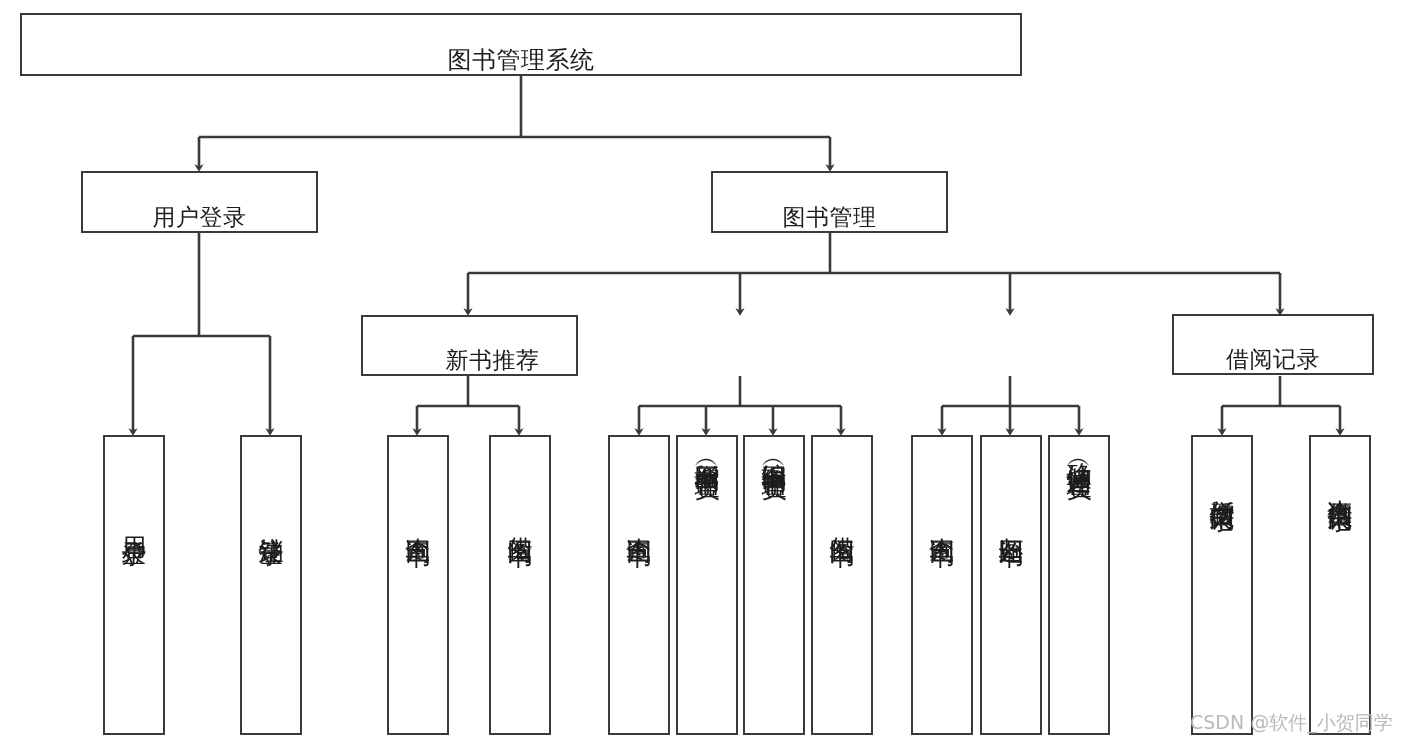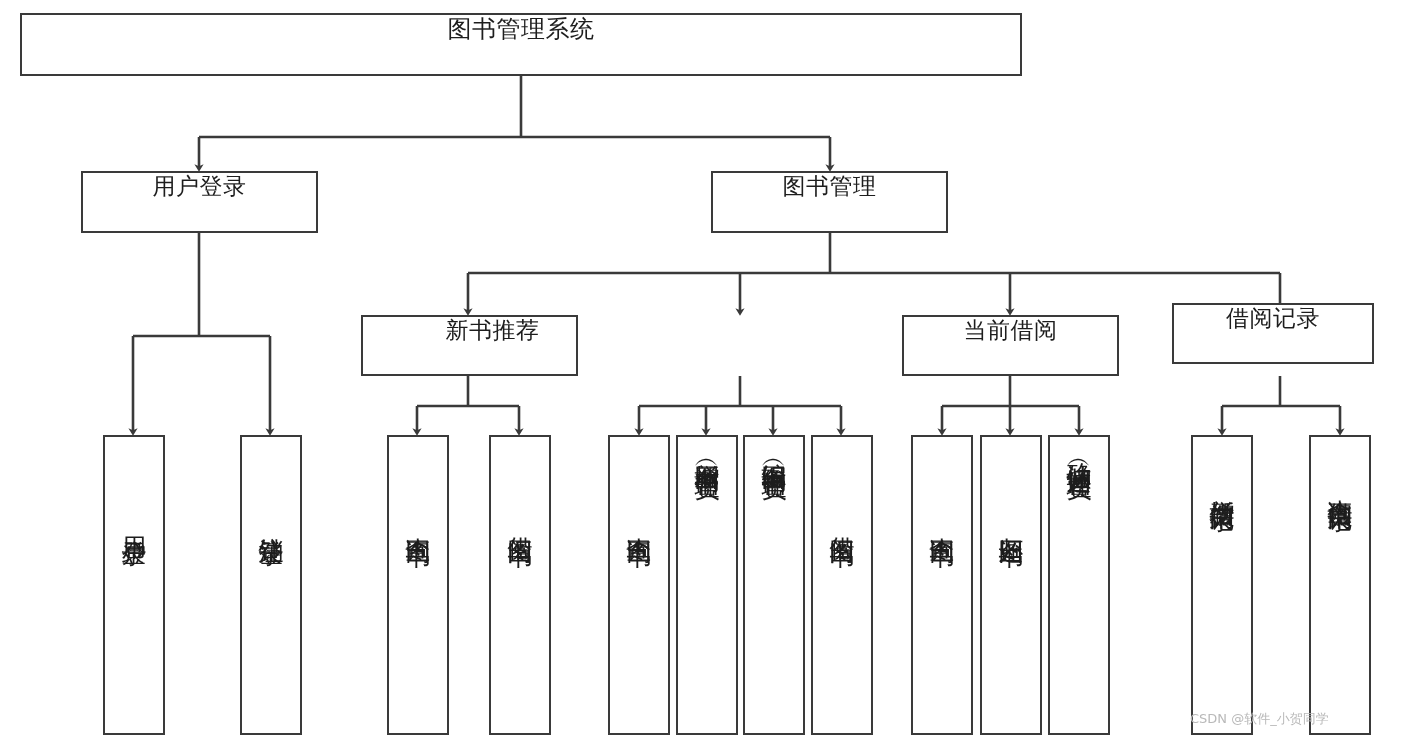--- a/index.html
+++ b/index.html
@@ -23,21 +23,21 @@
     top: 0;
     width: 1405px;
     height: 747px;
   }
   .node {
     position: absolute;
     box-sizing: border-box;
     border: 2.5px solid #3a3a3a;
     background: #ffffff;
     display: flex;
-    align-items: flex-start;
+    align-items: flex-end;
     justify-content: center;
     color: #1d1d1d;
     z-index: 2;
   }
   .node .lbl {
     display: block;
     line-height: 1.18;
     letter-spacing: 0.5px;
     white-space: nowrap;
   }
@@ -57,21 +57,21 @@
     text-orientation: upright;
     font-size: 25px;
     letter-spacing: 2px;
     line-height: 1;
     white-space: nowrap;
   }
   .watermark {
     position: absolute;
     left: 1190px;
     top: 710px;
-    font-size: 13px;
+    font-size: 19px;
     color: #b9b9b9;
     white-space: nowrap;
     z-index: 5;
     font-family: "DejaVu Sans", "Liberation Sans", sans-serif;
   }
 </style>
 </head>
 <body>
 
 <div id="canvas">
@@ -133,24 +133,21 @@
   <div class="node horiz" style="left:81px; top:171px; width:237px; height:62px;">
     <span class="lbl">用户登录</span>
   </div>
   <div class="node horiz" style="left:711px; top:171px; width:237px; height:62px;">
     <span class="lbl">图书管理</span>
   </div>
 
   <div class="node horiz" style="left:361px; top:315px; width:217px; height:61px;padding-left:46px;">
     <span class="lbl">新书推荐</span>
   </div>
-  <div class="node horiz" style="left:902px; top:315px; width:217px; height:61px;">
-    <span class="lbl">当前借阅</span>
-  </div>
-  <div class="node horiz" style="left:1172px; top:303px; width:202px; height:61px;">
+  <div class="node horiz" style="left:1172px; top:314px; width:202px; height:61px;">
     <span class="lbl">借阅记录</span>
   </div>
 
   <div class="node vert" style="left:103px; top:435px; width:62px; height:300px; padding-top:80px;">
     <span class="lbl">用户登录</span>
   </div>
   <div class="node vert" style="left:240px; top:435px; width:62px; height:300px; padding-top:80px;">
     <span class="lbl">注销登录</span>
   </div>
 

